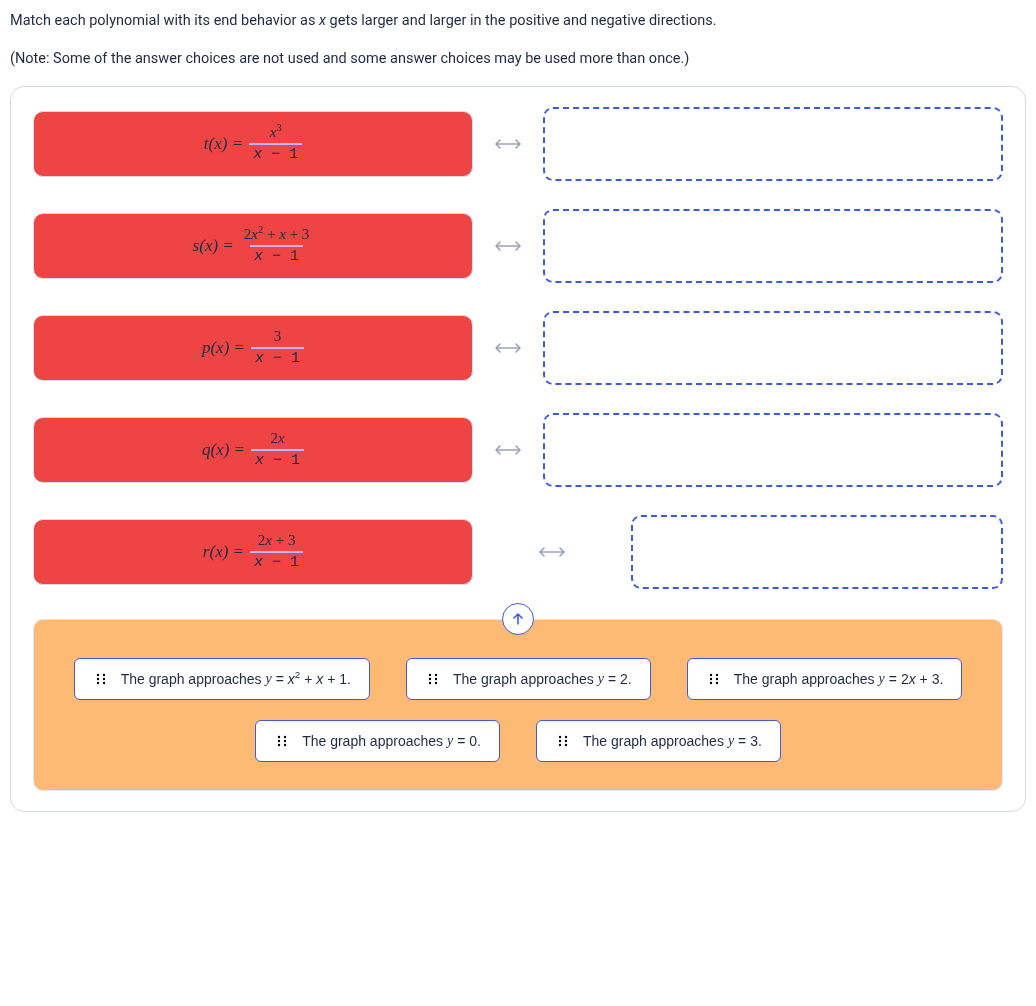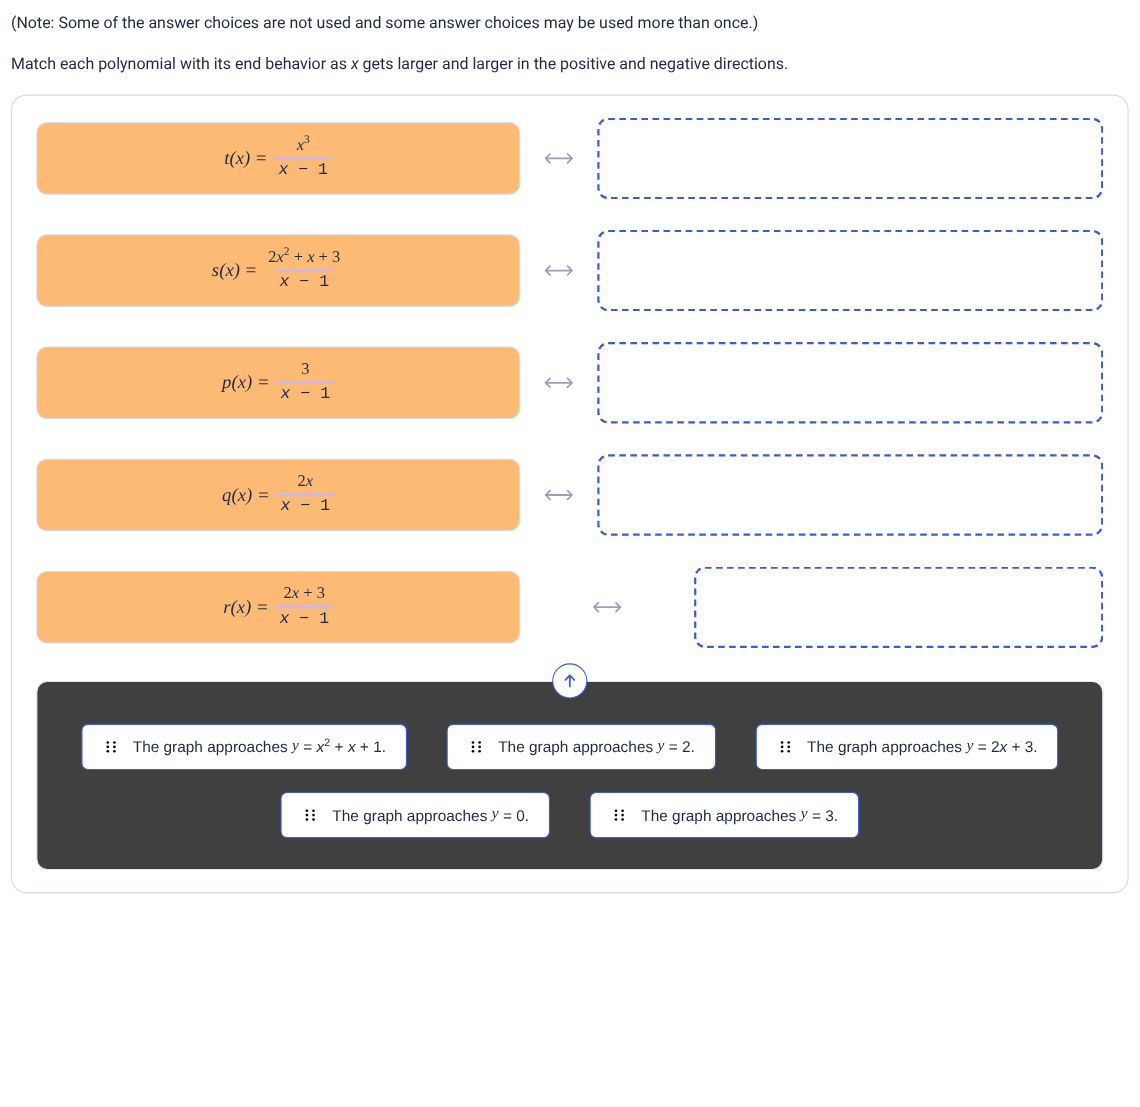--- a/index.html
+++ b/index.html
@@ -34,21 +34,21 @@
   .match-row:last-child { margin-bottom: 0; }
 
   .prompt-card {
     flex: 0 0 440px;
     height: 66px;
     border: 1px solid #d6d9e6;
     border-radius: 10px;
     display: flex;
     align-items: center;
     justify-content: center;
-    background: #fdba74;
+    background: #ef4444;
     padding: 8px;
   }
 
   .connector {
     width: 70px;
     display: flex;
     align-items: center;
     justify-content: center;
     color: #9aa2b8;
   }
@@ -76,21 +76,21 @@
     border-radius: 50%;
     border: 1.5px solid #3b5bdb;
     background: #fff;
     display: flex;
     align-items: center;
     justify-content: center;
     color: #3b5bdb;
     z-index: 2;
   }
   .answers-tray {
-    background: #404040;
+    background: #fdba74;
     border-radius: 10px;
     padding: 38px 20px 28px;
     display: flex;
     flex-wrap: wrap;
     gap: 20px 36px;
     justify-content: center;
     border: 1px solid #e1e5f8;
   }
   .answer-card {
     background: #fff;
@@ -152,24 +152,24 @@
   }
   .answer-text .mathrhs {
     font-family: Liberation Sans, sans-serif;
     font-style: normal;
   }
 </style>
 </head>
 <body>
 
 <div class="instructions">
-  <p>(Note: Some of the answer choices are not used and some answer choices may be used more than once.)</p>
   <p>
     <span>Match each polynomial with its end behavior as </span><span class="italic-var">x</span><span> gets larger and larger in the positive and negative directions.</span>
   </p>
+  <p>(Note: Some of the answer choices are not used and some answer choices may be used more than once.)</p>
 </div>
 
 <div class="panel">
 
   <div class="match-row">
     <div class="prompt-card">
       <div class="math-expr">
         <span class="lhs"><span class="mi">t</span>(<span class="mi">x</span>) =</span>
         <span class="frac">
           <span class="num"><span class="mi">x</span><sup>3</sup></span>

